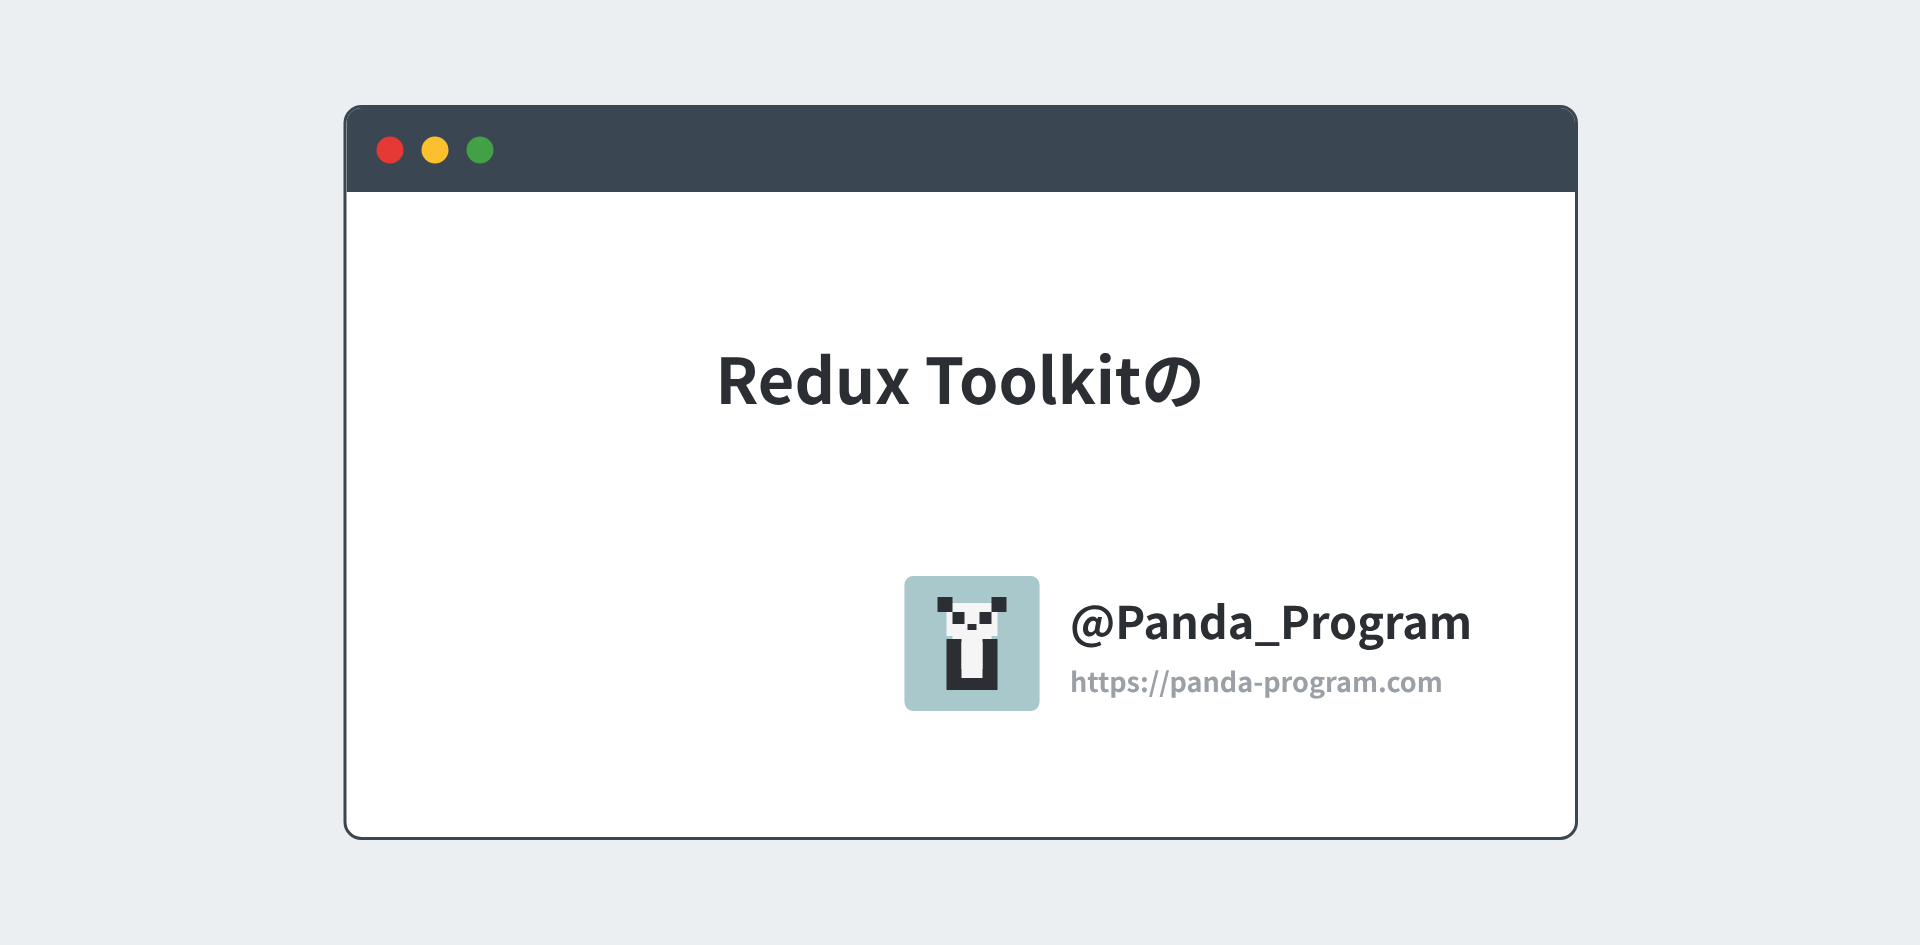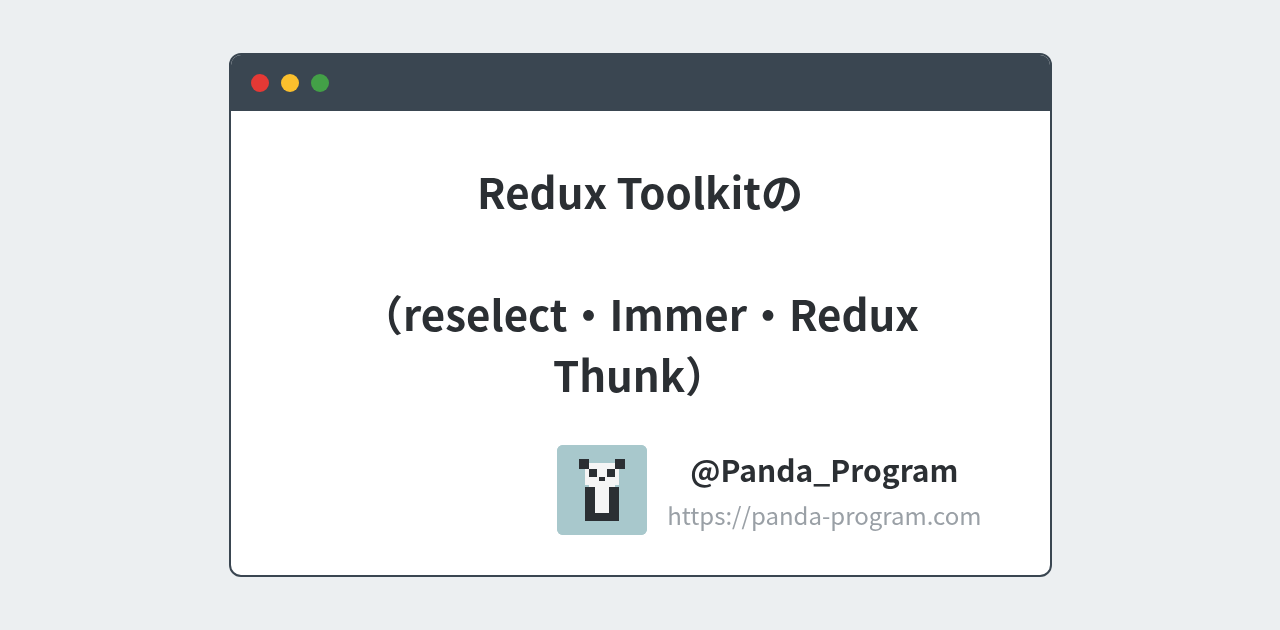--- a/index.html
+++ b/index.html
@@ -54,21 +54,20 @@
       color: #2b2f33;
       line-height: 1.45;
       margin-bottom: 40px;
     }
     .author {
       display: flex;
       align-items: center;
       justify-content: flex-end;
       gap: 20px;
       padding-right: 8px;
-      text-align: center;
     }
     .avatar {
       width: 90px;
       height: 90px;
       border-radius: 6px;
       background: #a8c8cc;
       position: relative;
       overflow: hidden;
     }
     .avatar svg {
@@ -80,39 +79,38 @@
       display: flex;
       flex-direction: column;
       gap: 6px;
     }
     .handle {
       font-size: 30px;
       font-weight: 700;
       color: #2b2f33;
     }
     .url {
-      font-size: 24px;
-      font-weight: 400;
+      font-size: 18px;
+      font-weight: 700;
       color: #9aa0a6;
     }
   </style>
 </head>
 <body>
 
 <div class="window">
   <div class="title-bar">
     <div class="traffic-light red"></div>
     <div class="traffic-light yellow"></div>
     <div class="traffic-light green"></div>
   </div>
   <div class="content">
     <h1 class="heading">
       <span>Redux Toolkitの</span><br>
       <br>
-      <span>（reselect・Immer・Redux Thunk）</span>
     </h1>
     <div class="author">
       <div class="avatar">
         <svg viewBox="0 0 90 90">
           <rect x="0" y="0" width="90" height="90" fill="#a8c8cc"></rect>
 
           <rect x="28" y="18" width="34" height="22" fill="#f5f5f5"></rect>
 
           <rect x="22" y="14" width="10" height="10" fill="#2b2f33"></rect>
           <rect x="58" y="14" width="10" height="10" fill="#2b2f33"></rect>

